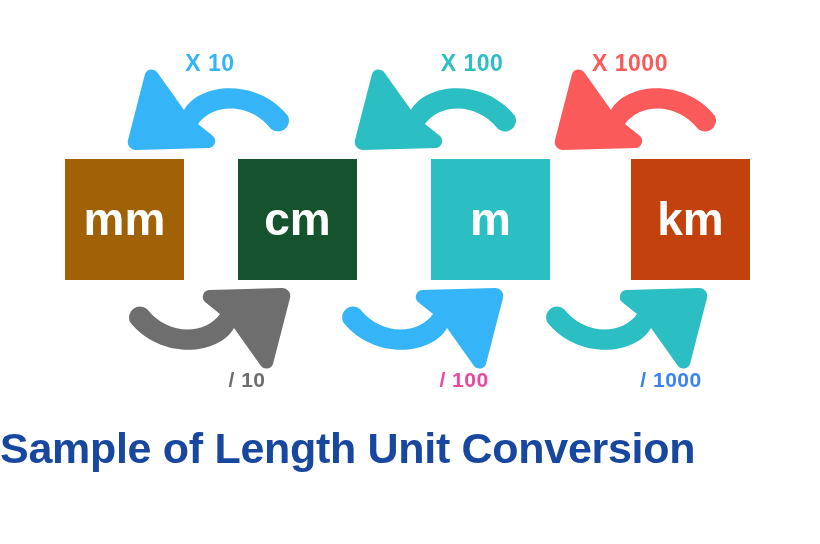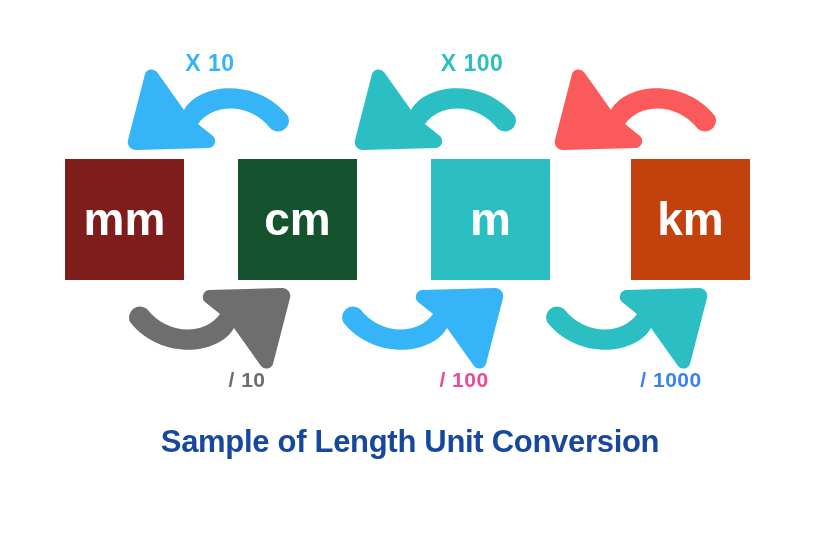--- a/index.html
+++ b/index.html
@@ -66,35 +66,35 @@
     position: absolute;
     overflow: visible;
   }
 
   
   #title {
     position: absolute;
     left: 0;
     right: 0;
     top: 424px;
-    text-align: center;
-    font-size: 31px;
+    font-size: 43px;
     font-weight: 700;
     letter-spacing: -0.3px;
     white-space: nowrap;
     user-select: none;
   }
 </style>
 </head>
 <body>
 
 <div id="stage" style="width: 820px; height: 544px; background: rgb(255, 255, 255);">
 
   <div class="mul-label" style="left: 210px; top: 50px; transform: translateX(-50%); color: rgb(53, 181, 247);">X 10</div>
   <div class="mul-label" style="left: 432px; top: 50px; transform: translateX(-50%); color: rgb(43, 191, 196); margin-left: 40px;">X 100</div>
+  <div class="mul-label" style="left: 630px; top: 50px; transform: translateX(-50%); color: rgb(250, 90, 90);">X 1000</div>
 
   <svg class="arrow-svg" width="180" height="70" viewBox="0 0 180 70" style="left: 118px; top: 80px;">
     <path class="arrow-path" d="M 66,34
              C 82,6 140,2 170,40
              L 170,40
              a 11,11 0 0 1 -17,13
              C 131,25 94,28 80,48
              L 80,48
              L 95,60
              a 7,7 0 0 1 -4,12
@@ -127,21 +127,21 @@
              C 131,25 94,28 80,48
              L 80,48
              L 95,60
              a 7,7 0 0 1 -4,12
              L 18,74
              a 8,8 0 0 1 -8,-10
              L 27,-2
              a 7,7 0 0 1 12,-2 Z" transform="translate(0,-4)" fill="#fa5a5a"></path>
   </svg>
 
-  <div class="unit-box" style="left: 65px; top: 159px; background: #7f1d1d; text-align: center;">
+  <div class="unit-box" style="left: 65px; top: 159px; background: #a16207; text-align: center;">
     <span class="unit-label">mm</span>
   </div>
   <div class="unit-box" style="left: 238px; top: 159px; background: #14532d;">
     <span class="unit-label">cm</span>
   </div>
   <div class="unit-box" style="left: 431px; top: 159px; background: rgb(43, 191, 196);">
     <span class="unit-label">m</span>
   </div>
   <div class="unit-box" style="left: 631px; top: 159px; background: #c2410c;">
     <span class="unit-label">km</span>

